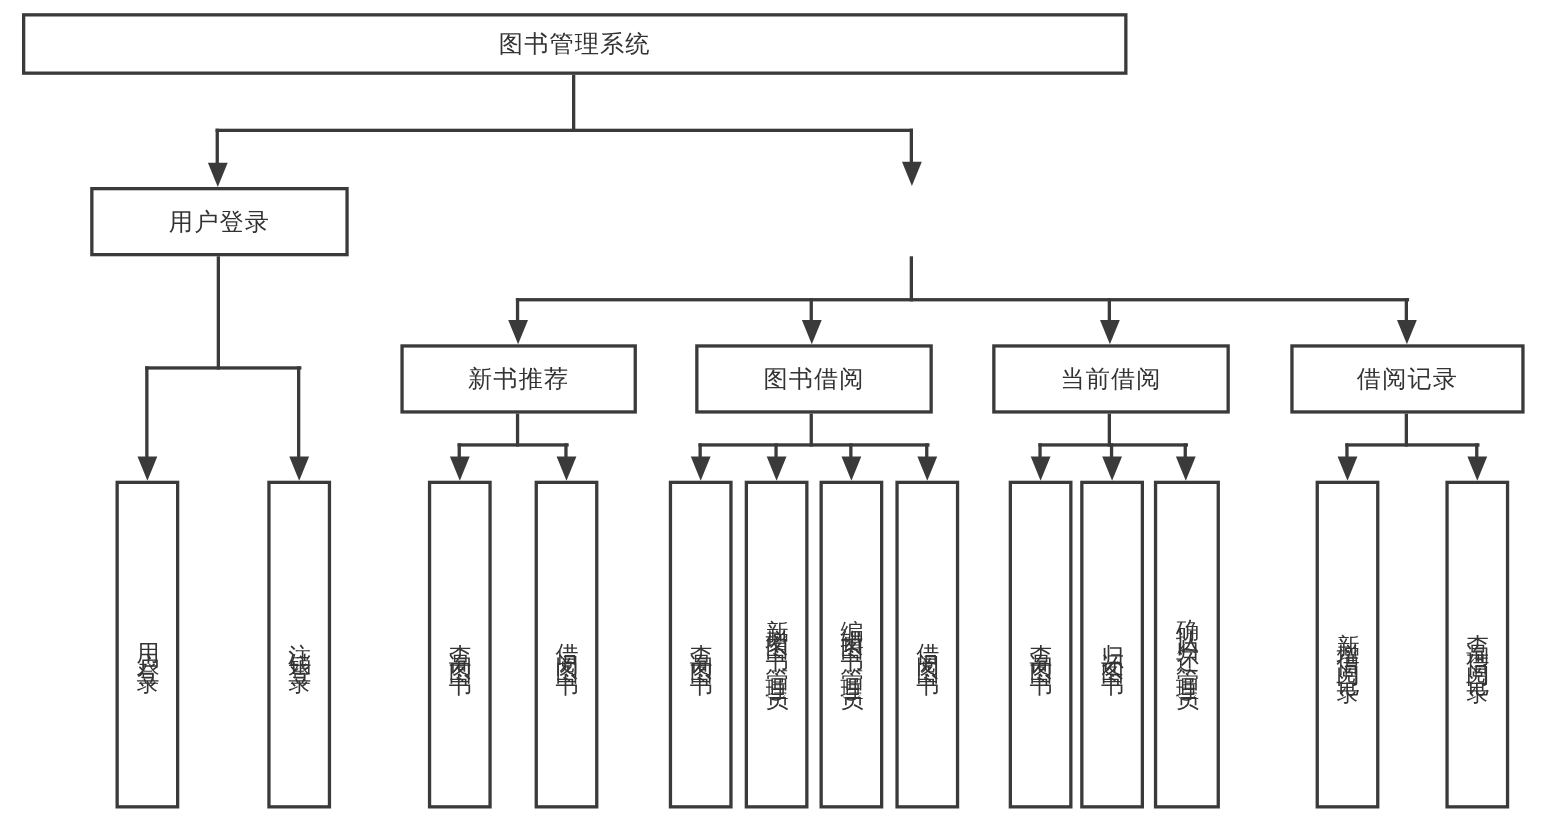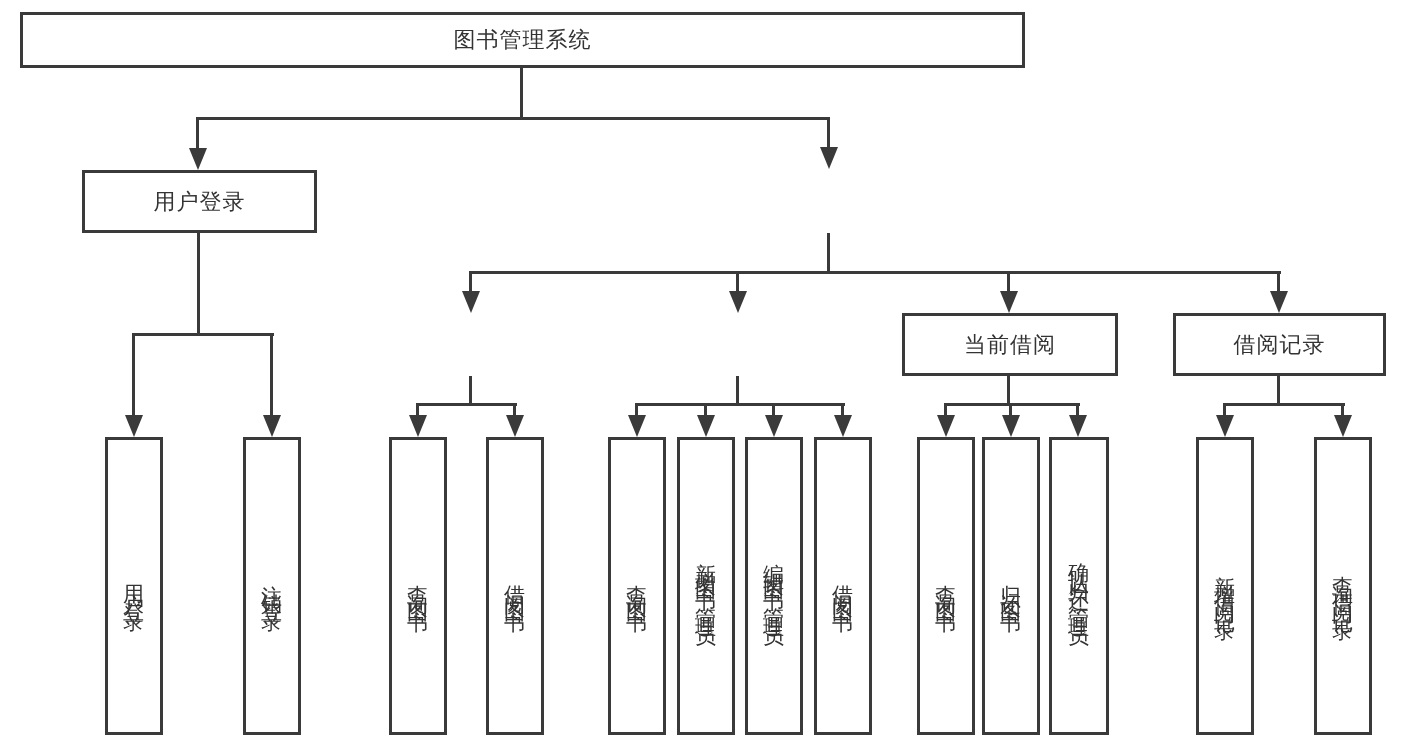--- a/index.html
+++ b/index.html
@@ -5,21 +5,21 @@
   :root{
     --line:#3a3a3a;
     --text:#333333;
   }
   html,body{margin:0;padding:0;background:#ffffff;}
   .stage{
     position:relative;
     width:1405px;height:747px;
     background:#ffffff;
     overflow:hidden;
-    font-family:Liberation Sans, sans-serif;
+    font-family:Liberation Serif, serif;
     color:var(--text);
   }
   .box{
     position:absolute;
     box-sizing:border-box;
     border:3px solid var(--line);
     background:#ffffff;
     display:flex;
     align-items:center;
     justify-content:center;
@@ -95,20 +95,26 @@
   <div class="hline" style="left:469px;top:271px;width:812px"></div>
   <div class="vline" style="left:469px;top:271px;height:22px"></div>
   <div class="arrow" style="left:462px;top:291px"></div>
   <div class="vline" style="left:736px;top:271px;height:22px"></div>
   <div class="arrow" style="left:729px;top:291px"></div>
   <div class="vline" style="left:1007px;top:271px;height:22px"></div>
   <div class="arrow" style="left:1000px;top:291px"></div>
   <div class="vline" style="left:1277px;top:271px;height:22px"></div>
   <div class="arrow" style="left:1270px;top:291px"></div>
 
+  <div class="box" style="left:364px;top:313px;width:215px;height:63px">
+    <span class="label">新书推荐</span>
+  </div>
+  <div class="box" style="left:632px;top:313px;width:216px;height:63px">
+    <span class="label">图书借阅</span>
+  </div>
   <div class="box" style="left:1173px;top:313px;width:213px;height:63px">
     <span class="label">借阅记录</span>
   </div>
   <div class="box" style="left:902px;top:313px;width:216px;height:63px">
     <span class="label">当前借阅</span>
   </div>
 
   <div class="vline" style="left:469px;top:376px;height:30px"></div>
   <div class="hline" style="left:416px;top:403px;width:101px"></div>
   <div class="vline" style="left:416px;top:403px;height:14px"></div>

